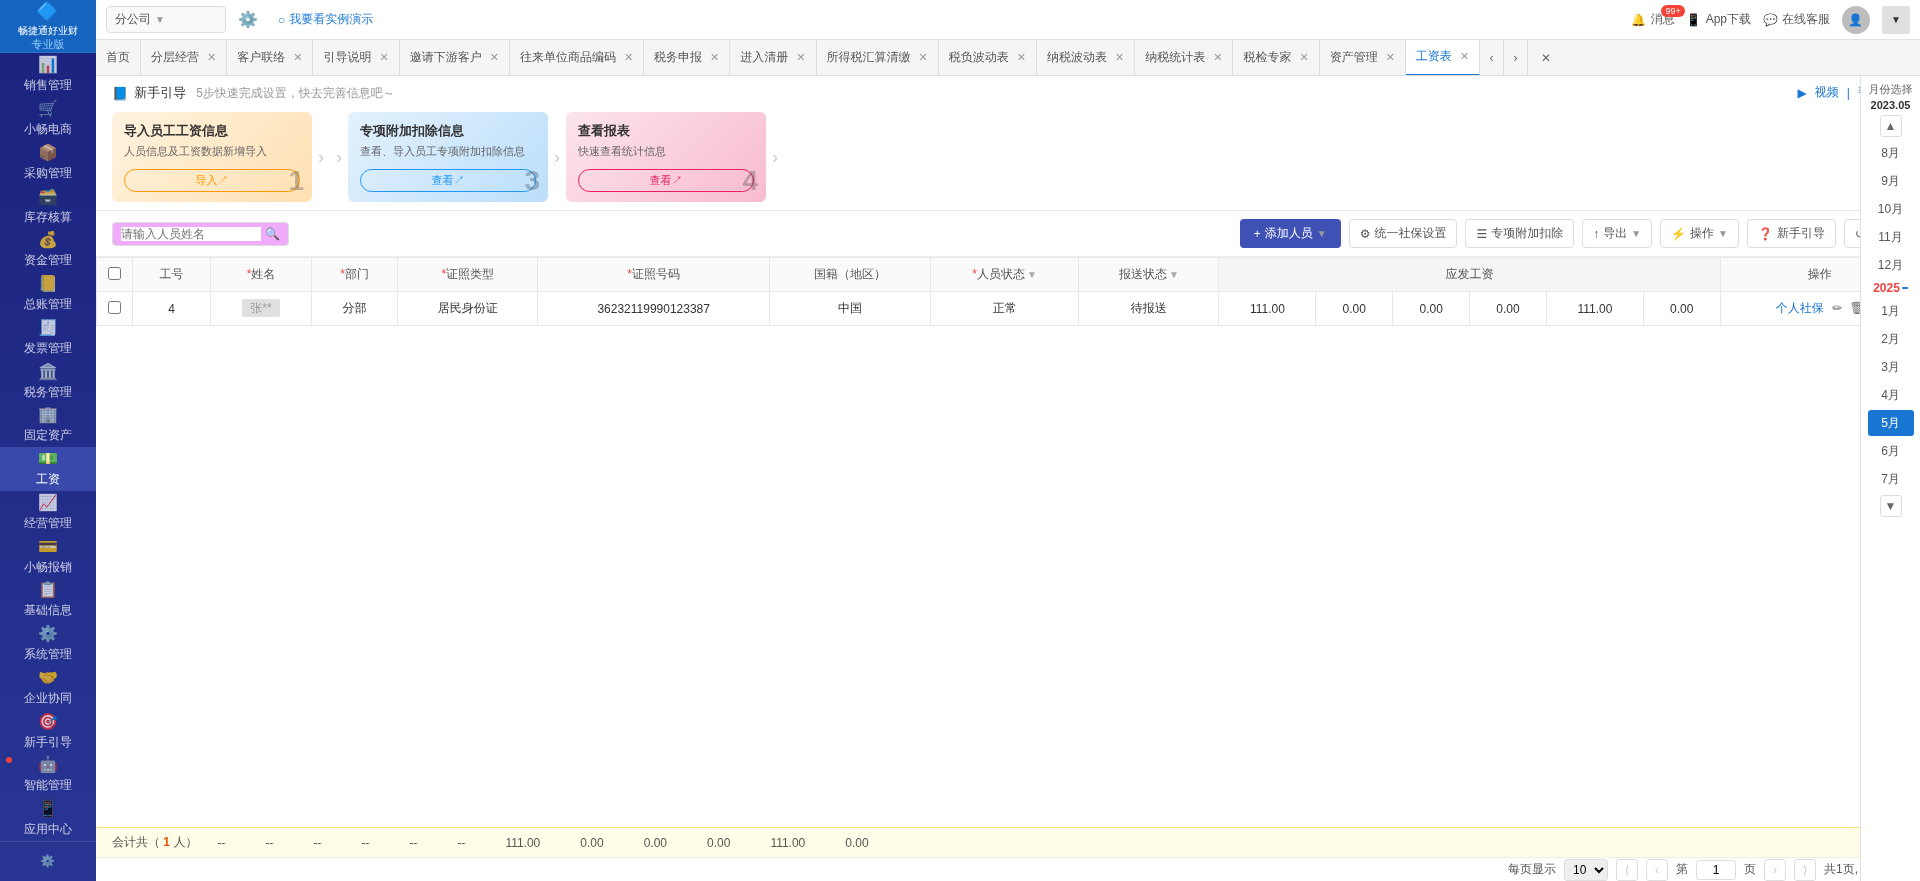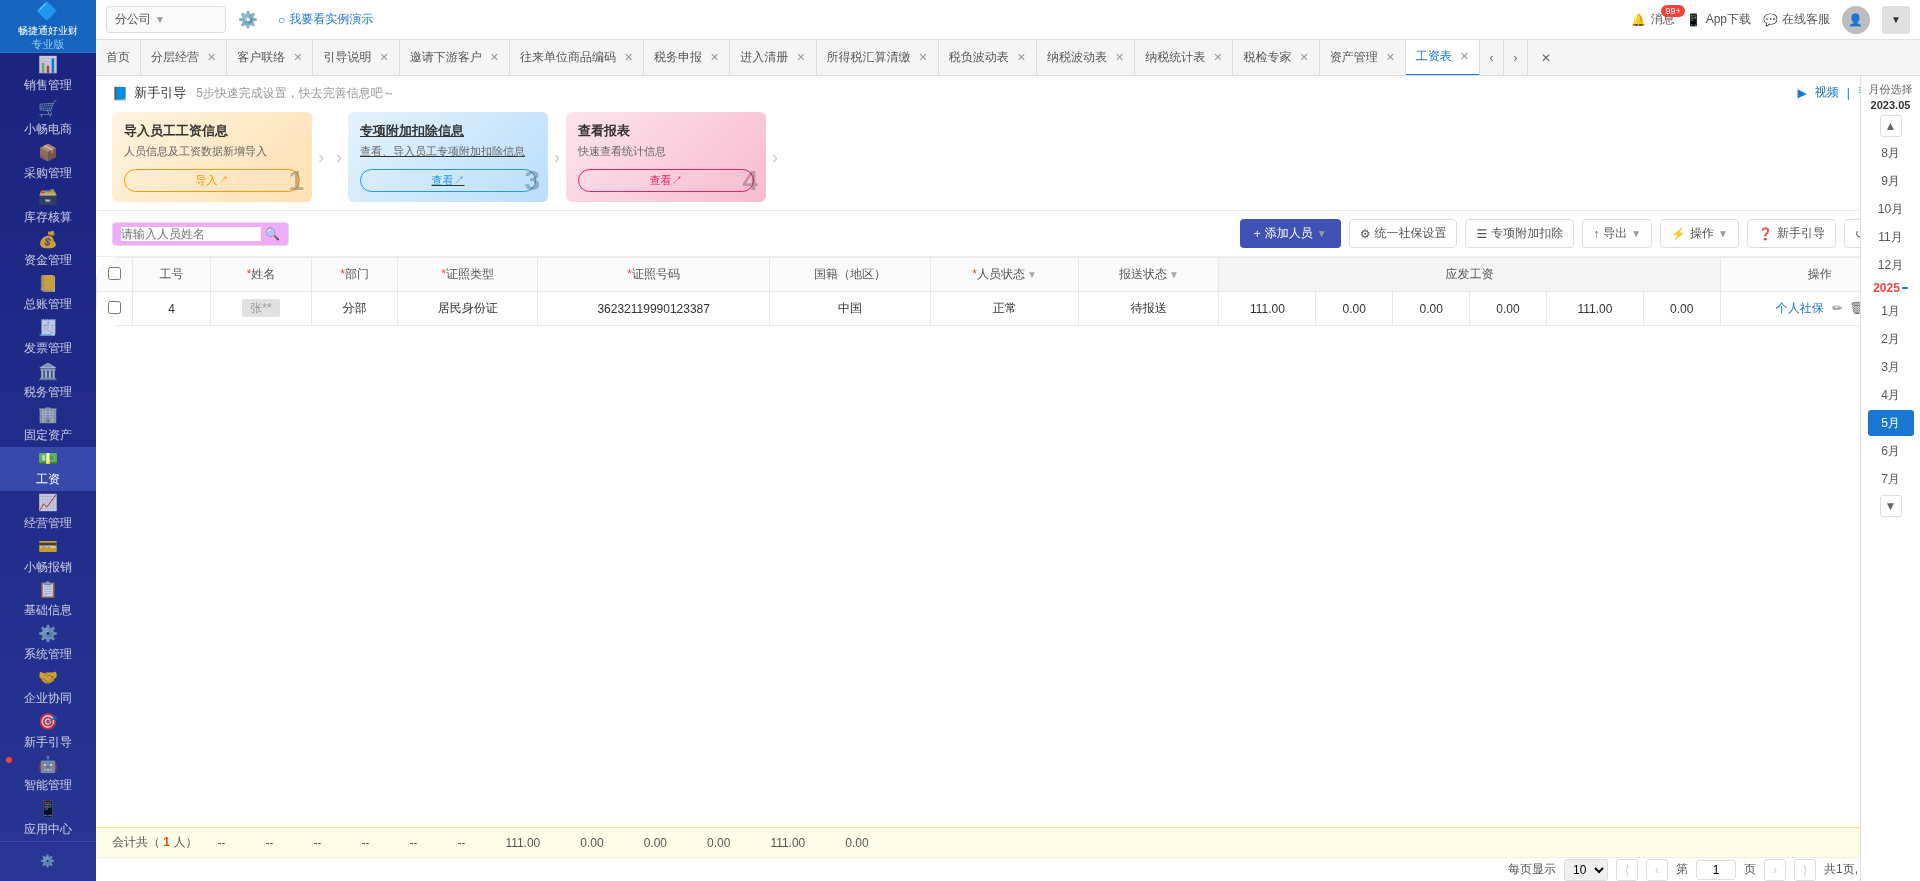--- a/index.html
+++ b/index.html
@@ -76,21 +76,21 @@
     .guide-title { display: flex; align-items: center; gap: 6px; font-size: 13px; color: #333; margin-bottom: 10px; }
     .guide-title .g-icon { color: #ff9800; }
     .guide-subtitle { color: #999; font-size: 12px; margin-left: 4px; }
     .guide-steps { display: flex; align-items: center; gap: 0; }
     .guide-step {
       width: 200px; height: 90px; border-radius: 6px; padding: 10px 12px;
       display: flex; flex-direction: column; position: relative; flex-shrink: 0;
     }
     .guide-step.step1 { background: linear-gradient(135deg, #fff3e0, #ffe0b2); }
     .guide-step.step2 { background: linear-gradient(135deg, #e8f5e9, #c8e6c9); }
-    .guide-step.step3 { background: linear-gradient(135deg, #e3f2fd, #bbdefb); text-decoration: underline; }
+    .guide-step.step3 { background: linear-gradient(135deg, #e3f2fd, #bbdefb); }
     .guide-step.step4 { background: linear-gradient(135deg, #fce4ec, #f8bbd0); }
     .guide-step.step5 { background: linear-gradient(135deg, #f3e5f5, #e1bee7); }
     .step-num { font-size: 28px; font-weight: bold; opacity: 0.3; position: absolute; bottom: 5px; right: 8px; }
     .step-title { font-size: 13px; font-weight: bold; color: #333; margin-bottom: 4px; }
     .step-desc { font-size: 11px; color: #666; line-height: 1.4; flex: 1; }
     .step-btn {
       display: inline-block; padding: 3px 12px; border-radius: 12px;
       font-size: 11px; cursor: pointer; border: 1px solid; margin-top: 4px; text-align: center;
     }
     .step-btn.orange { border-color: #ff9800; color: #ff9800; background: transparent; }
@@ -108,21 +108,21 @@
       border-bottom: 1px solid #eee; background: #fff;
     }
     .search-input-wrap { display: flex; align-items: center; border: 1px solid #ddd; border-radius: 4px; padding: 4px 8px; gap: 4px; background: #f0abfc; }
     .search-input-wrap input { border: none; outline: none; font-size: 12px; width: 140px; }
     .toolbar-right { margin-left: auto; display: flex; align-items: center; gap: 8px; }
     .btn-primary { background: #3f51b5; color: #fff; border: none; border-radius: 4px; padding: 6px 14px; font-size: 12px; cursor: pointer; display: flex; align-items: center; gap: 4px; }
     .btn-secondary { background: #fff; color: #555; border: 1px solid #ddd; border-radius: 4px; padding: 5px 10px; font-size: 12px; cursor: pointer; display: flex; align-items: center; gap: 4px; }
     .dropdown-arrow { font-size: 10px; color: #999; }
 
     
-    .table-wrap { overflow: auto; position: relative; border-radius: 24px; }
+    .table-wrap { overflow: auto; position: relative; }
     table { width: 100%; border-collapse: collapse; font-size: 12px; }
     thead tr { background: #fafafa; }
     thead th {
       border: 1px solid #e8e8e8; padding: 8px 10px; text-align: center;
       font-weight: normal; color: #555; white-space: nowrap; position: sticky; top: 0; background: #fafafa; z-index: 1;
     }
     tbody tr { background: #fff; }
     tbody td { border: 1px solid #e8e8e8; padding: 8px 10px; text-align: center; white-space: nowrap; }
     .th-group { background: #f5f5f5; }
     .filter-icon { font-size: 10px; color: #aaa; margin-left: 2px; }

